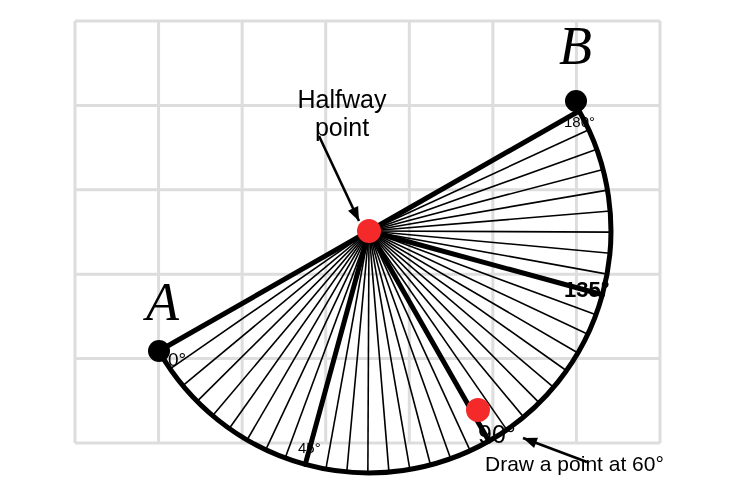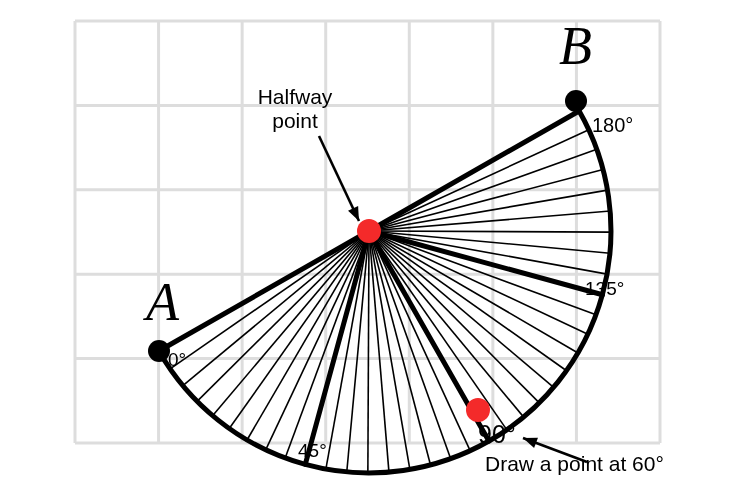--- a/index.html
+++ b/index.html
@@ -37,29 +37,30 @@
   }
   .lbl-serif-italic {
     font-family: "Liberation Serif", serif;
     font-style: italic;
     font-weight: 400;
   }
   #label-A  { left: 146px; top: 272px; font-size: 54px; }
   #label-B  { left: 559px; top: 16px;  font-size: 54px; }
   #label-halfway {
     left: 241px; top: 85px;
-    font-size: 21px;
+    font-size: 25px;
     text-align: center;
     width: 108px;
+    padding-left: 47px;
   }
   #label-deg-0   { left: 168px; top: 349px; font-size: 19px; }
-  #label-deg-45  { left: 298px; top: 440px; font-size: 19px; }
+  #label-deg-45  { left: 298px; top: 440px; font-size: 15px; }
   #label-deg-90  { left: 478px; top: 420px; font-size: 25px; }
-  #label-deg-135 { left: 585px; top: 278px; font-size: 19px; }
-  #label-deg-180 { left: 564px; top: 114px; font-size: 20px; margin-left: 28px; }
+  #label-deg-135 { left: 564px; top: 278px; font-size: 22px; font-weight: bold; }
+  #label-deg-180 { left: 564px; top: 114px; font-size: 15px; }
   #label-instruction { left: 485px; top: 452px; font-size: 21px; }
 </style>
 </head>
 <body>
 
 <div id="stage">
 
   <svg id="diagram-svg" viewBox="0 0 750 500" xmlns="http://www.w3.org/2000/svg">
     <g id="grid-layer">
         <line x1="75" y1="21" x2="75" y2="443" stroke="#dddddd" stroke-width="3"></line>

